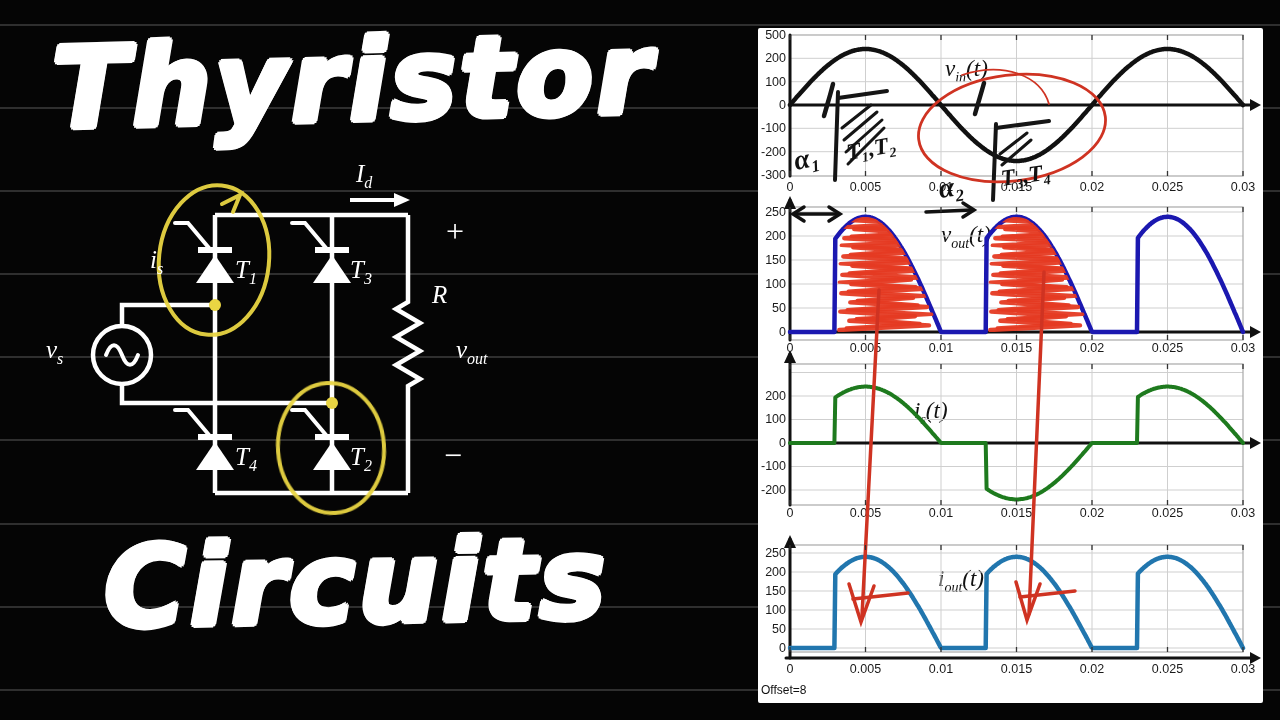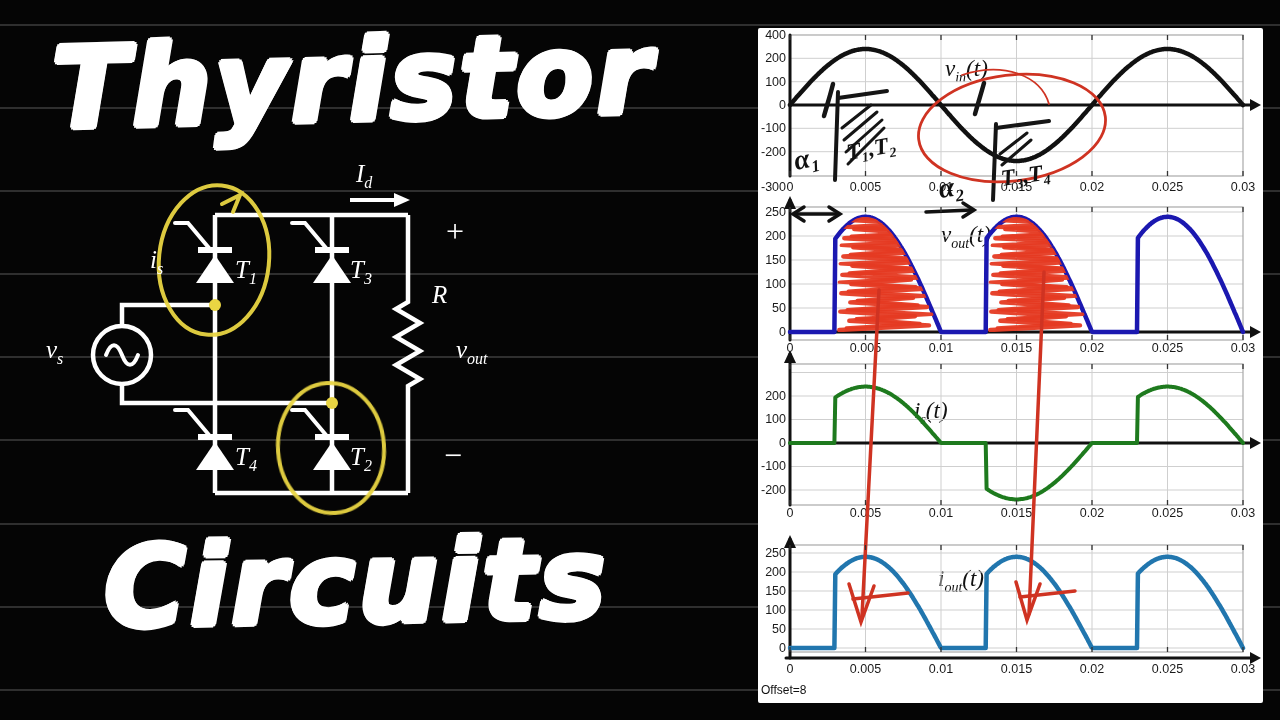--- a/index.html
+++ b/index.html
@@ -104,27 +104,27 @@
     <text class="sign" x="414" y="306">−</text>
   </svg>
 
   <div class="panel">
 
     <div class="plab" style="left:187px;top:28px"><span>v</span><sub>in</sub><span>(t)</span></div>
     <div class="plab" style="left:183px;top:194px"><span>v</span><sub>out</sub><span>(t)</span></div>
     <div class="plab" style="left:156px;top:370px"><span>i</span><sub>s</sub><span>(t)</span></div>
     <div class="plab" style="left:180px;top:538px"><span>i</span><sub>out</sub><span>(t)</span></div>
 
-    <div class="ylab" style="top:0px">400</div>
+    <div class="ylab" style="top:0px">500</div>
     <div class="ylab" style="top:23px">200</div>
     <div class="ylab" style="top:47px">100</div>
     <div class="ylab" style="top:70px">0</div>
     <div class="ylab" style="top:93px">-100</div>
     <div class="ylab" style="top:117px">-200</div>
-    <div class="ylab" style="top:152px">-300</div>
+    <div class="ylab" style="top:140px">-300</div>
 
     <div class="ylab" style="top:177px">250</div>
     <div class="ylab" style="top:201px">200</div>
     <div class="ylab" style="top:225px">150</div>
     <div class="ylab" style="top:249px">100</div>
     <div class="ylab" style="top:273px">50</div>
     <div class="ylab" style="top:297px">0</div>
 
     <div class="ylab" style="top:361px">200</div>
     <div class="ylab" style="top:384px">100</div>

